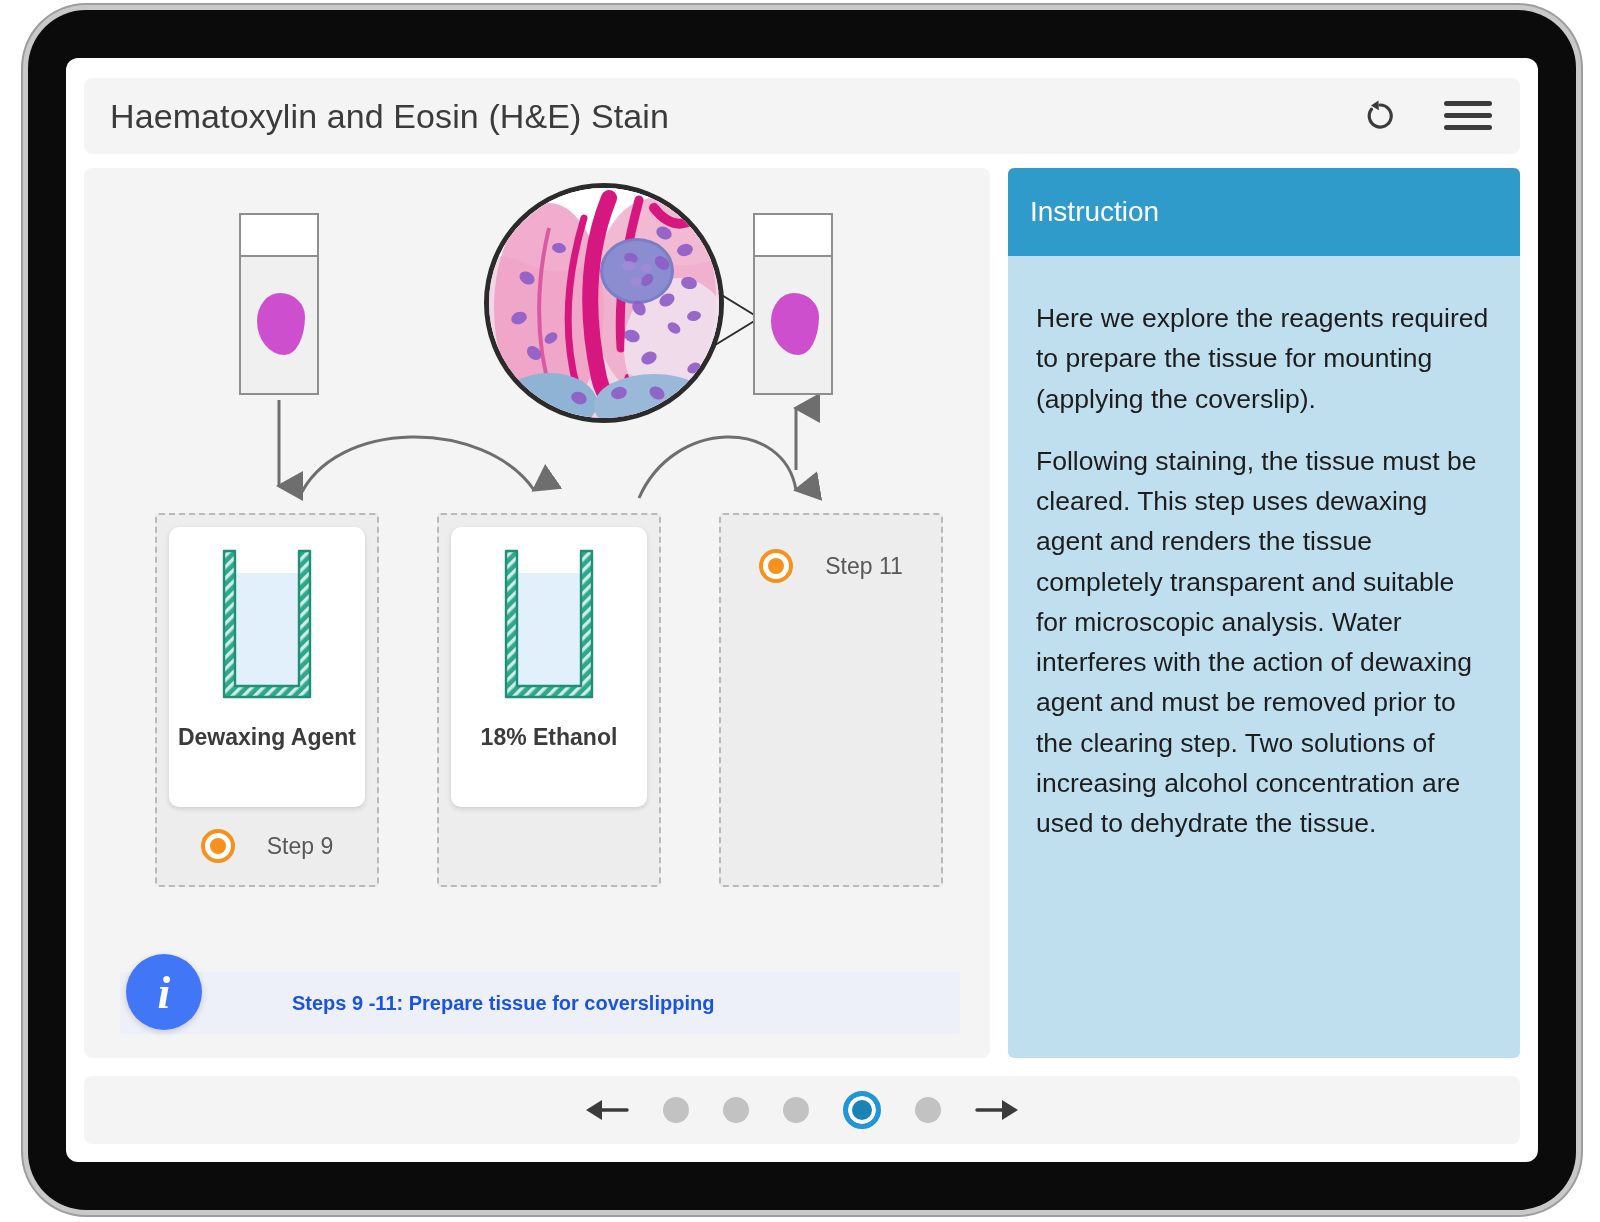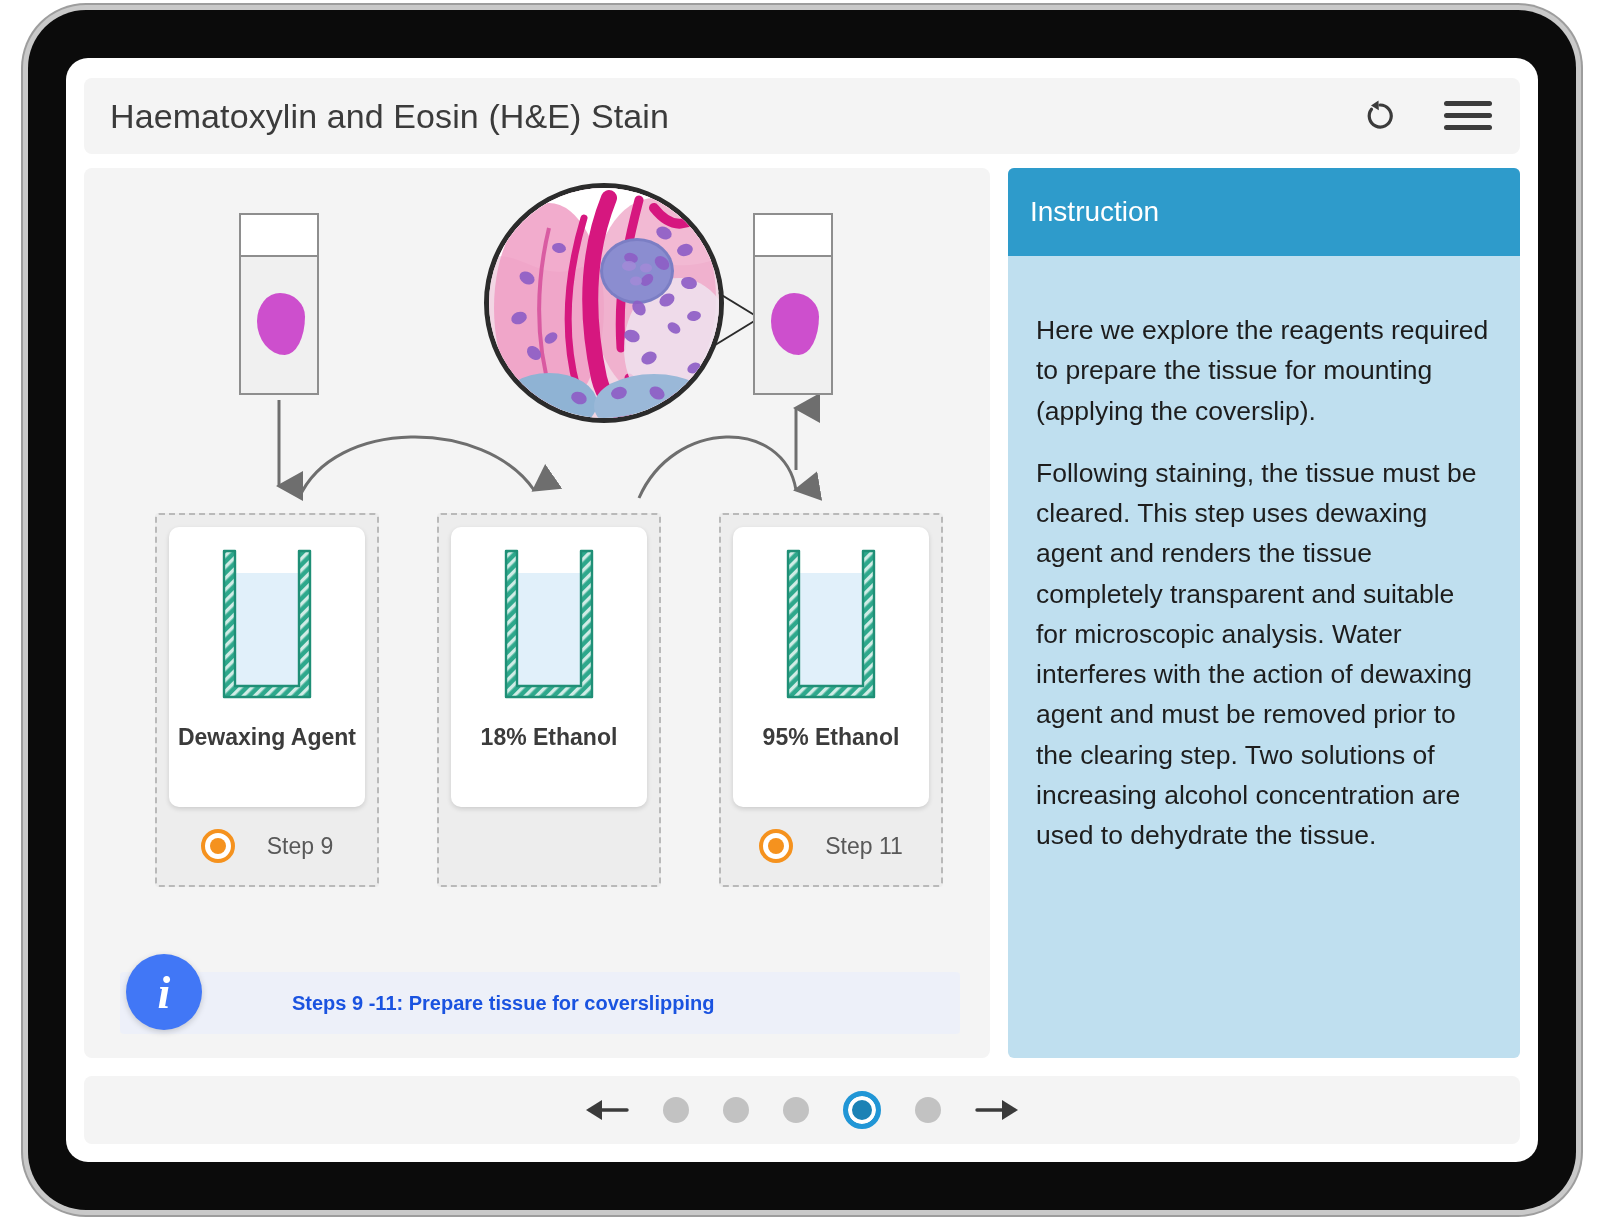--- a/index.html
+++ b/index.html
@@ -19,21 +19,21 @@
     width: 1548px; height: 1200px;
     background: #0b0b0b;
     border-radius: 58px;
     box-shadow: 0 0 0 5px #c9c9c9, 0 0 0 7px #9d9d9d;
   }
   #screen {
     position: absolute;
     left: 38px; top: 48px;
     width: 1472px; height: 1104px;
     background: #ffffff;
-    border-radius: 22px;
+    border-radius: 12px;
     overflow: hidden;
   }
 
   
   #header {
     position: absolute;
     left: 18px; top: 20px;
     width: 1436px; height: 76px;
     background: #f4f4f4;
     border-radius: 8px;
@@ -203,22 +203,21 @@
     background: #2e9bcb;
     display: flex; align-items: center;
   }
   #instruction-title {
     margin-left: 22px;
     font-size: 28px;
     color: #ffffff;
     font-weight: 400;
   }
   #instruction-body {
-    padding: 26px 28px 0 28px;
-    margin-top: 28px;
+    padding: 42px 28px 0 28px;
   }
   #instruction-body p {
     margin: 0 0 22px 0;
     font-size: 26.5px;
     line-height: 1.52;
     color: #1d1d1d;
   }
   #instruction-body p.bold { font-weight: bold; }
   #check-button {
     position: absolute;
@@ -397,27 +396,20 @@
             <div class="reagent-card">
               <svg class="beaker" viewBox="0 0 112 164">
                 <rect x="22" y="28" width="68" height="120" fill="#e1f0fa"></rect>
                 <path d="M13 6 L13 152 L99 152 L99 6 L88 6 L88 141 L24 141 L24 6 Z" fill="url(#hatch1)" stroke="#1f8f76" stroke-width="2.4" stroke-linejoin="round"></path>
               </svg>
               <div class="reagent-label">18% Ethanol</div>
             </div>
           </div>
 
           <div class="zone">
-            <div class="reagent-card">
-              <svg class="beaker" viewBox="0 0 112 164">
-                <rect x="22" y="28" width="68" height="120" fill="#e1f0fa"></rect>
-                <path d="M13 6 L13 152 L99 152 L99 6 L88 6 L88 141 L24 141 L24 6 Z" fill="url(#hatch1)" stroke="#1f8f76" stroke-width="2.4" stroke-linejoin="round"></path>
-              </svg>
-              <div class="reagent-label">95% Ethanol</div>
-            </div>
             <div class="step-row">
               <span class="radio">
                   <i></i>
                 </span>
               <span class="step-label">Step 11</span>
             </div>
           </div>
 
         </div>
 

